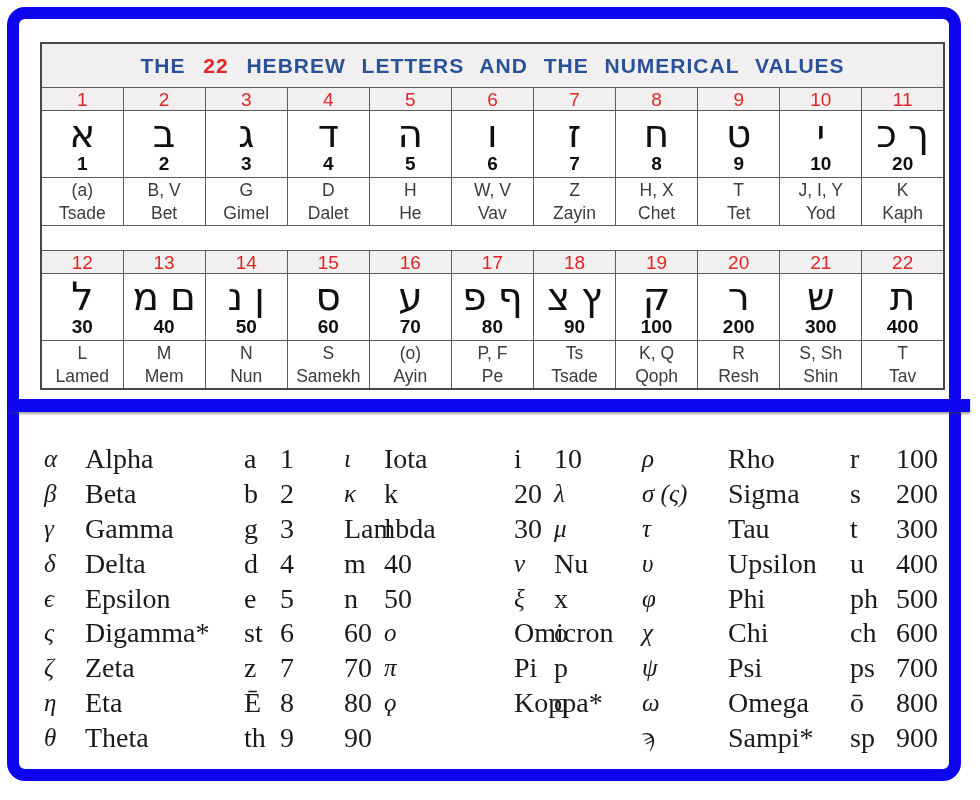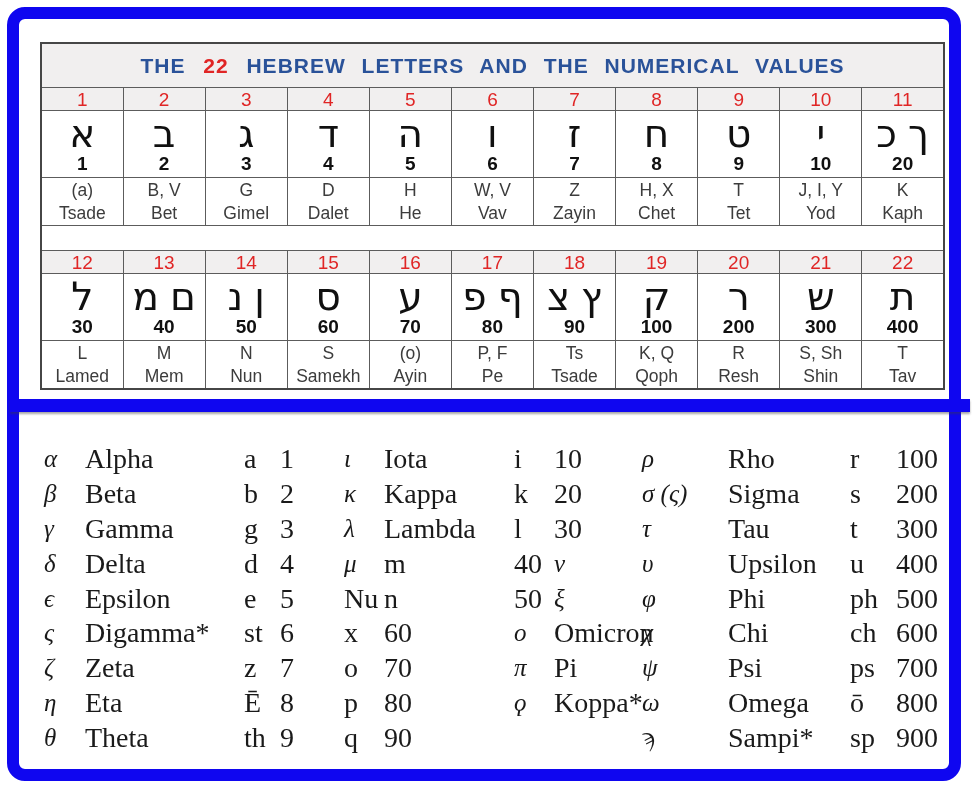--- a/index.html
+++ b/index.html
@@ -364,21 +364,20 @@
       <span class="gname">Theta</span>
       <span class="gtr">th</span>
       <span class="gval">9</span>
     </div>
   <div class="greek-col col-b" id="greek-col-1">
       <span class="sym">ι</span>
       <span class="gname">Iota</span>
       <span class="gtr">i</span>
       <span class="gval">10</span>
       <span class="sym">κ</span>
-      <span class="gname">Kappa</span>
       <span class="gtr">k</span>
       <span class="gval">20</span>
       <span class="sym">λ</span>
       <span class="gname">Lambda</span>
       <span class="gtr">l</span>
       <span class="gval">30</span>
       <span class="sym">μ</span>
       <span class="gtr">m</span>
       <span class="gval">40</span>
       <span class="sym">ν</span>

